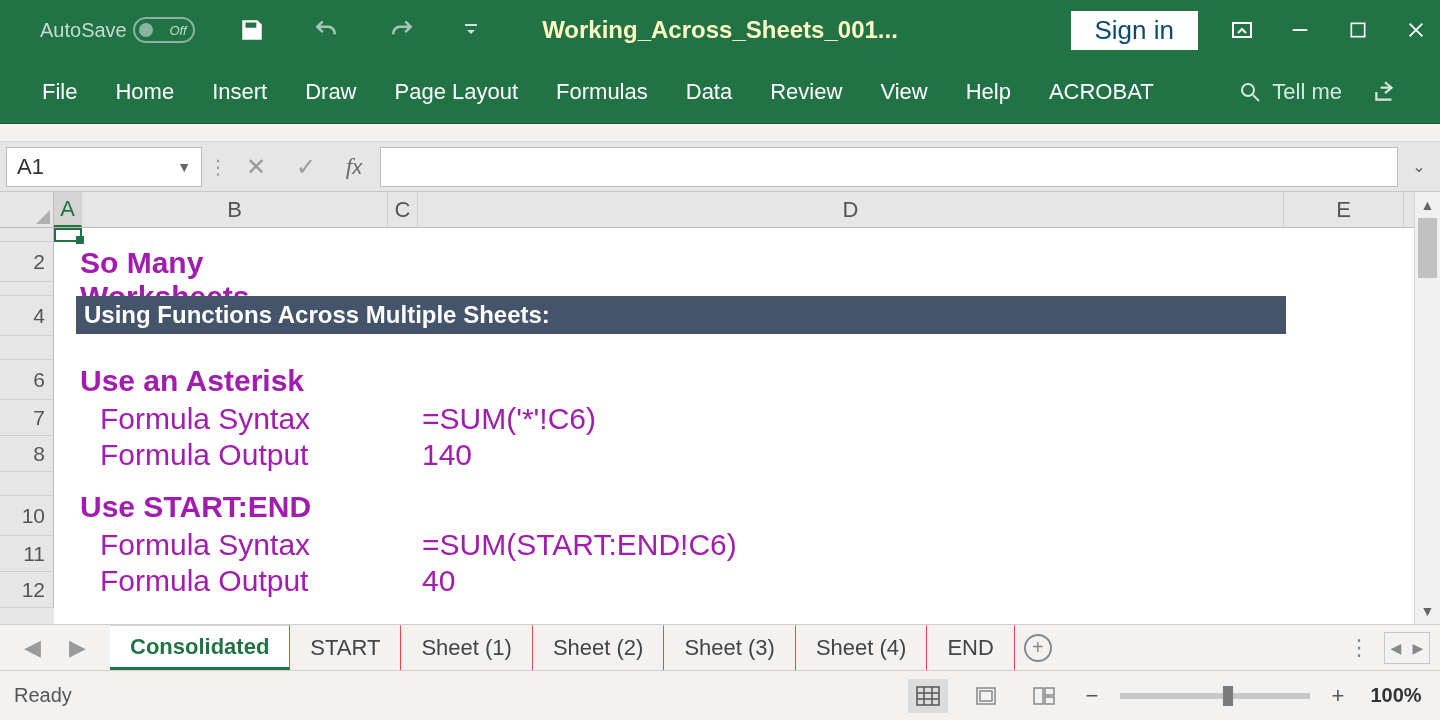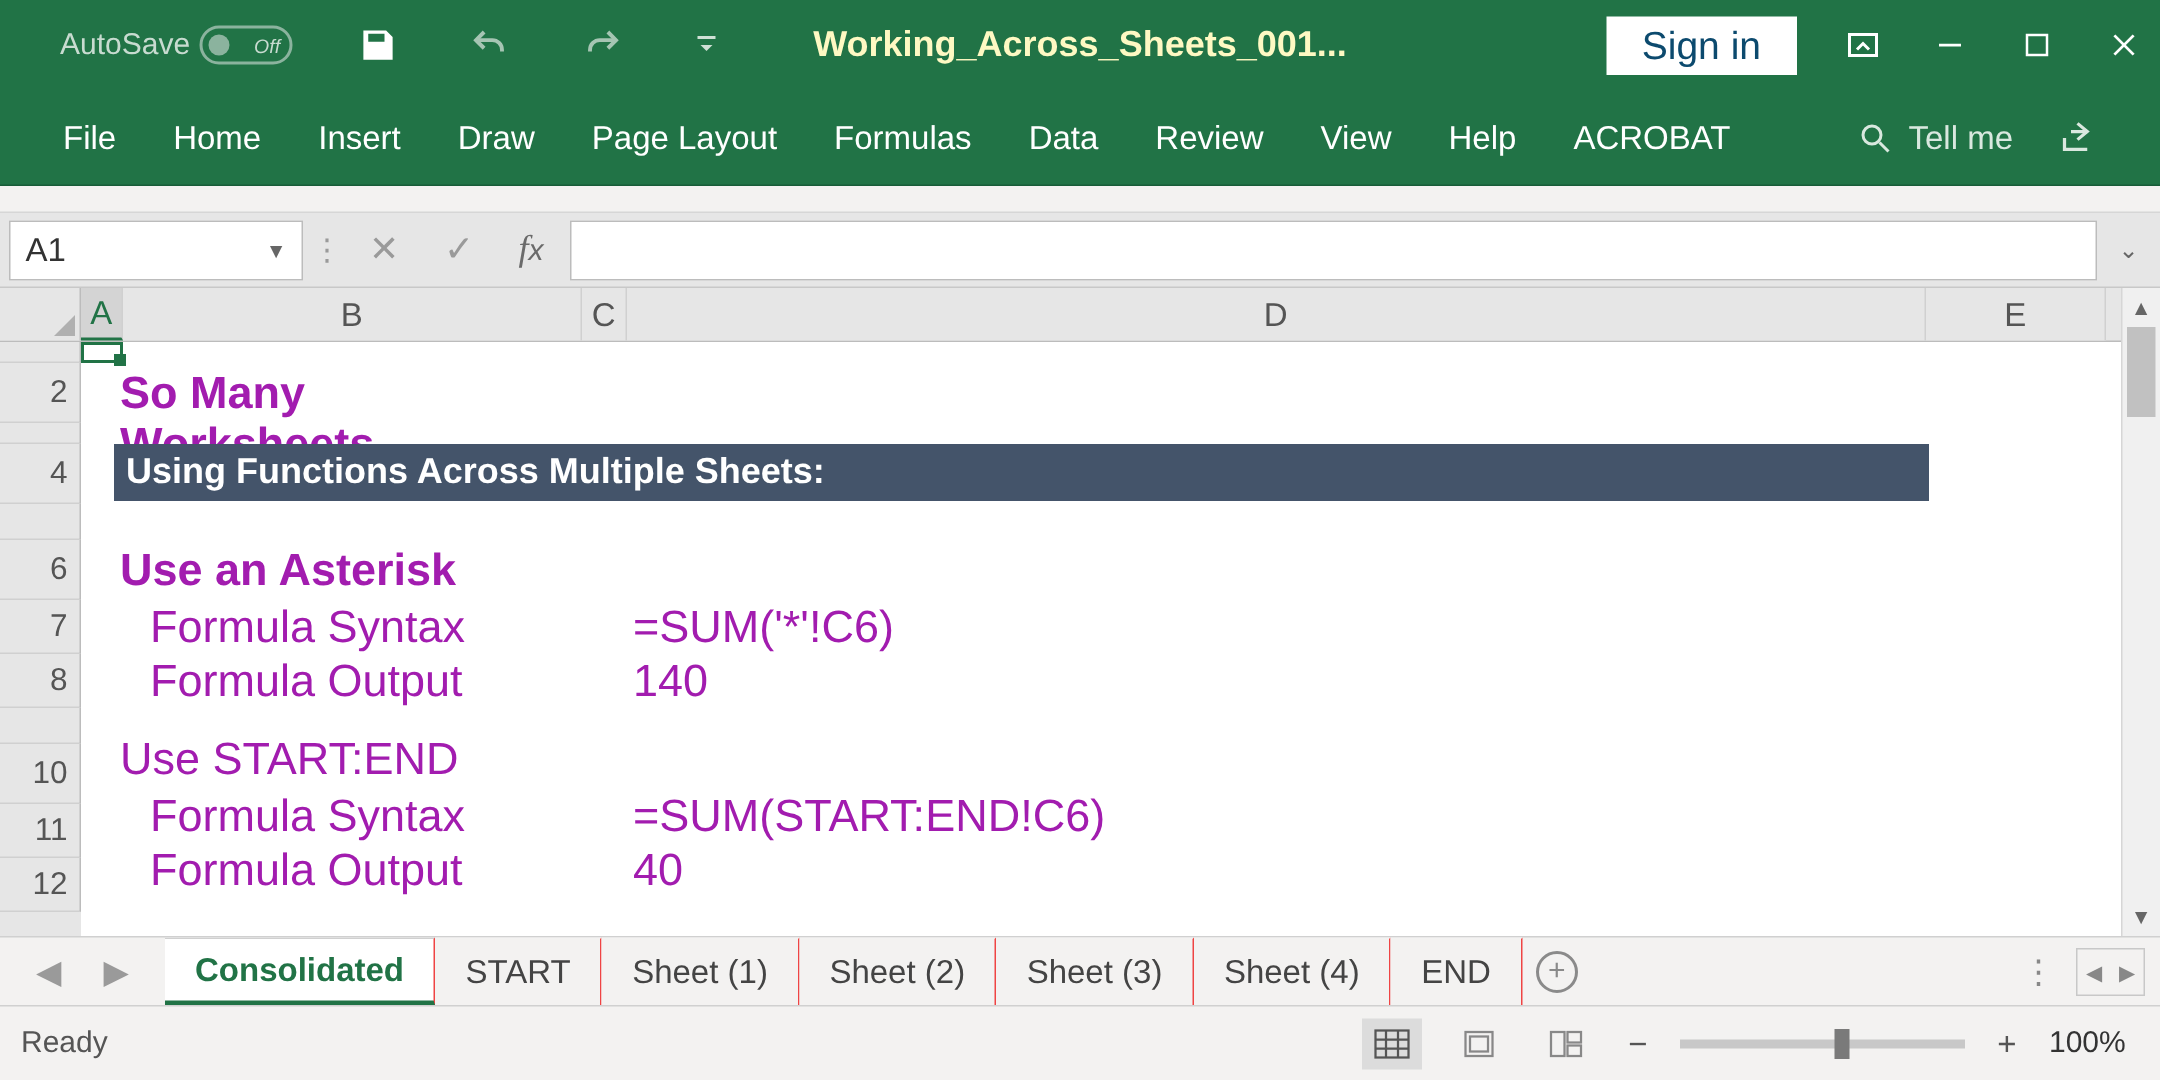--- a/index.html
+++ b/index.html
@@ -137,21 +137,21 @@
   .statusbar {
     height:50px; background:#f3f2f1; border-top:1px solid #d0d0d0; display:flex; align-items:center;
     padding:0 14px; font-size:20px; color:#555;
   }
   .status-right { margin-left:auto; display:flex; align-items:center; gap:18px; }
   .view-btn { width:40px; height:34px; border:1px solid transparent; display:flex; align-items:center; justify-content:center; color:#6a6a6a; }
   .view-btn.active { background:#dcdcdc; }
   .zoom-slider { width:190px; height:6px; background:#c8c8c8; position:relative; }
   .zoom-slider-thumb { position:absolute; left:54%; top:-7px; width:10px; height:20px; background:#7a7a7a; }
   .zoom-minus, .zoom-plus { font-size:22px; color:#555; width:20px; text-align:center; }
-  .zoom-pct { font-size:20px; color:#333; width:60px; text-align:left; }
+  .zoom-pct { font-size:20px; color:#333; width:60px; text-align:center;font-weight:bold; }
 
   svg { display:block; }
 </style>
 </head>
 <body>
 
 <div class="titlebar">
   <div class="autosave">
     <span>AutoSave</span>
     <div class="autosave-toggle">
@@ -299,21 +299,21 @@
           <div class="cellB indent">Formula Syntax</div>
           <div style="width:58px;"></div>
           <div class="cellD">=SUM('*'!C6)</div>
         </div>
         <div class="row-line" style="top:210px;">
           <div class="cellB indent">Formula Output</div>
           <div style="width:58px;"></div>
           <div class="cellD">140</div>
         </div>
 
-        <div class="row-line" style="top:262px;font-weight:normal;">
+        <div class="row-line" style="top:262px;font-weight:bold;">
           <div class="cellB">Use START:END</div>
         </div>
         <div class="row-line" style="top:300px;">
           <div class="cellB indent">Formula Syntax</div>
           <div style="width:58px;"></div>
           <div class="cellD">=SUM(START:END!C6)</div>
         </div>
         <div class="row-line" style="top:336px;">
           <div class="cellB indent">Formula Output</div>
           <div style="width:58px;"></div>

